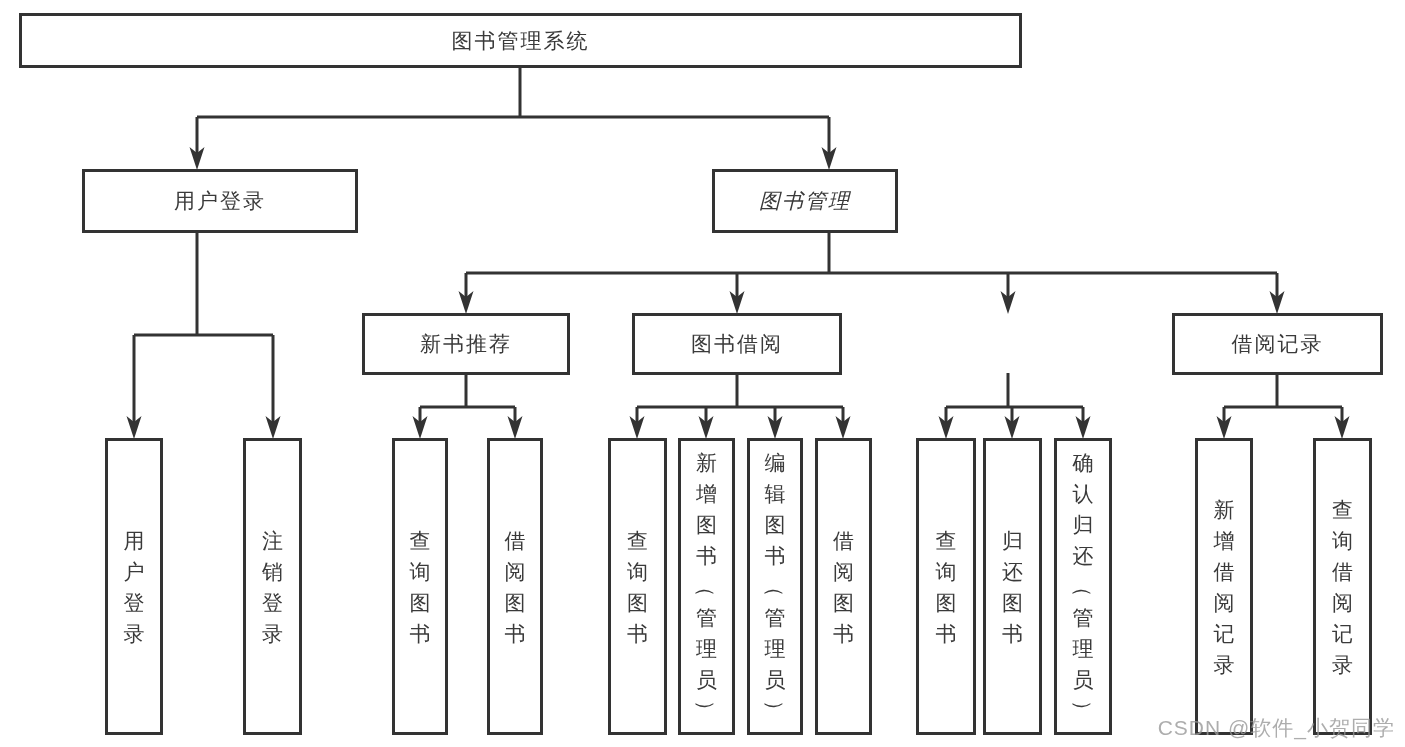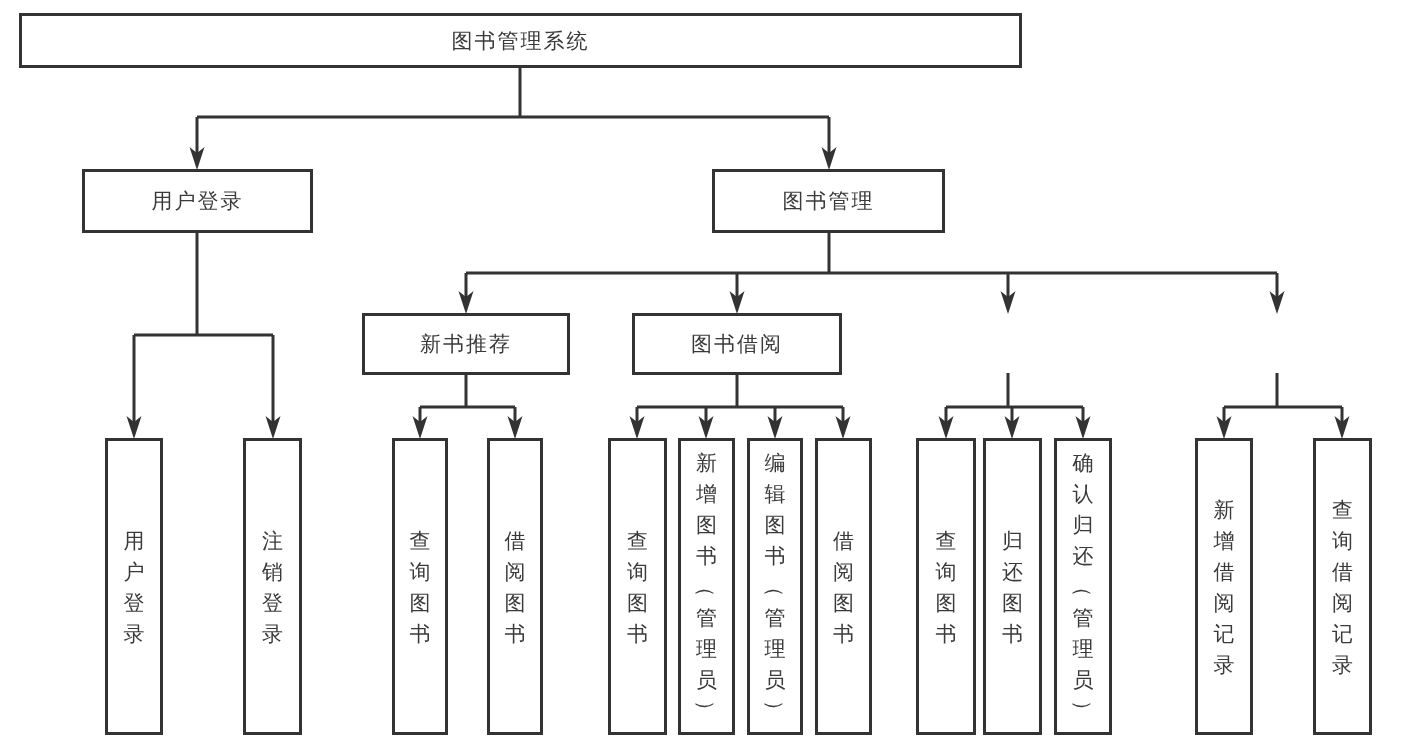--- a/index.html
+++ b/index.html
@@ -122,32 +122,35 @@
       <line x1="1224" y1="407" x2="1224" y2="425"></line>
       <polygon points="1216.5,416 1224,422 1231.5,416 1224,439"></polygon>
       <line x1="1342" y1="407" x2="1342" y2="425"></line>
       <polygon points="1334.5,416 1342,422 1349.5,416 1342,439"></polygon>
     </svg>
 
   <div class="hbox" style="left:19px; top:13px; width:1003px; height:55px;">
     <span>图书管理系统</span>
   </div>
 
-  <div class="hbox" style="left:82px; top:169px; width:231px; height:64px;">
+  <div class="hbox" style="left:82px; top:169px; width:276px; height:64px;">
     <span>用户登录</span>
   </div>
-  <div class="hbox" style="left:712px; top:169px; width:233px; height:64px;">
+  <div class="hbox" style="left:712px; top:169px; width:186px; height:64px;font-style:italic;">
     <span>图书管理</span>
   </div>
 
   <div class="hbox" style="left:632px; top:313px; width:210px; height:62px;">
     <span>图书借阅</span>
   </div>
   <div class="hbox" style="left:362px; top:313px; width:208px; height:62px;">
     <span>新书推荐</span>
+  </div>
+  <div class="hbox" style="left:1172px; top:313px; width:211px; height:62px;">
+    <span>借阅记录</span>
   </div>
 
   <div class="vbox" style="left:105px; width:58px;">
     <div class="vtext">
         <span>用</span>
         <span>户</span>
         <span>登</span>
         <span>录</span>
       </div>
   </div>
@@ -264,14 +267,15 @@
     <div class="vtext">
         <span>查</span>
         <span>询</span>
         <span>借</span>
         <span>阅</span>
         <span>记</span>
         <span>录</span>
       </div>
   </div>
 
+  <div class="watermark">CSDN @软件_小贺同学</div>
 
 </div>
 
 </body></html>

